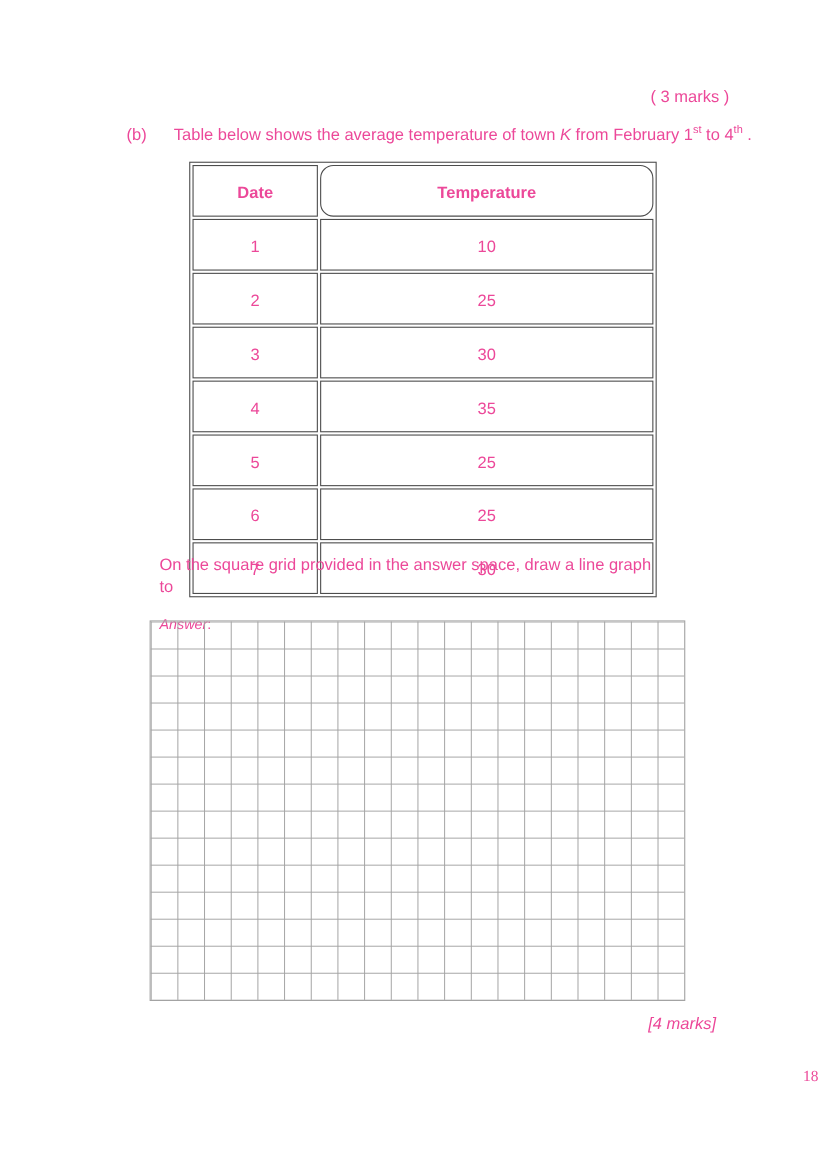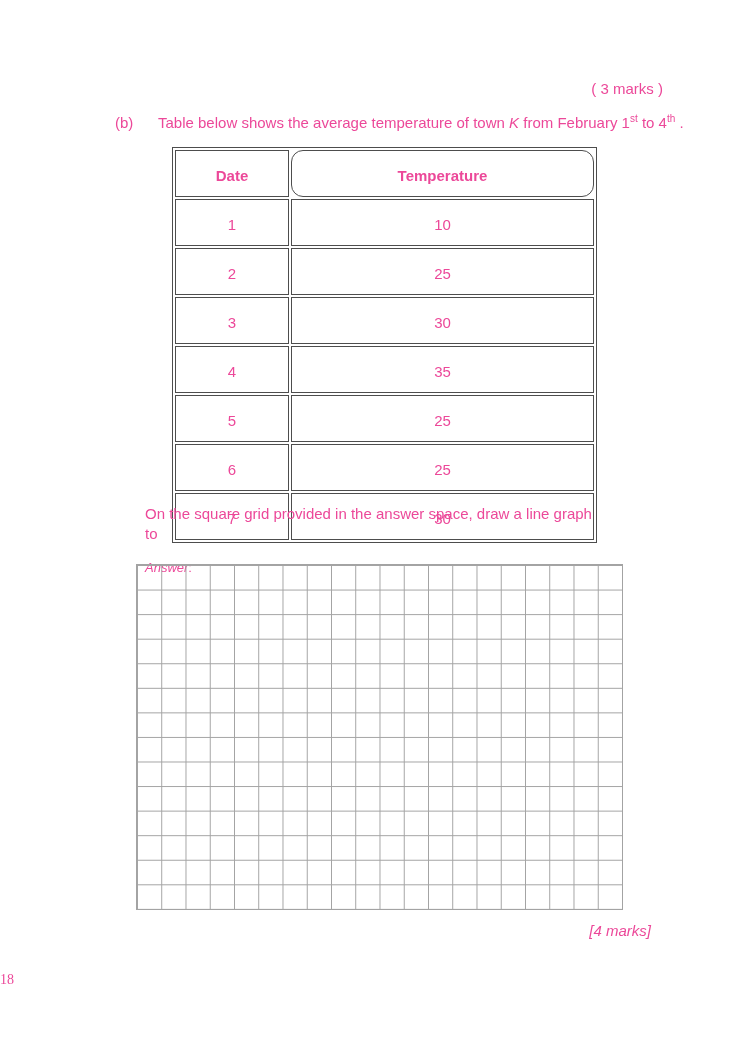--- a/index.html
+++ b/index.html
@@ -82,21 +82,21 @@
     right: 93px;
     font-size: 15px;
     font-style: italic;
     text-align: center;
   }
   .page-number {
     position: absolute;
     top: 972px;
     left: 0;
     width: 100%;
-    text-align: left;
+    text-align: right;
     font-size: 14px;
     font-family: "Liberation Serif", serif;
   }
 </style>
 </head>
 <body>
 
 <div class="page">
 
   <div class="marks-top">( 3 marks )</div>

